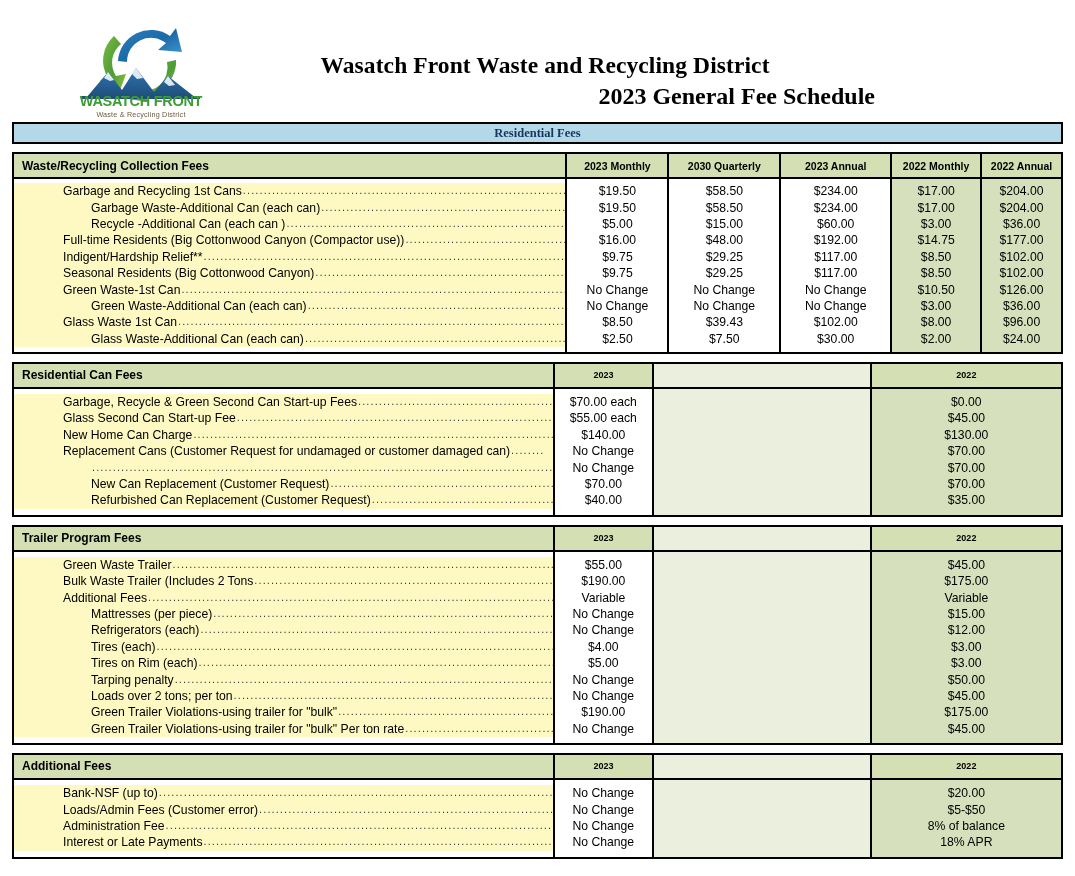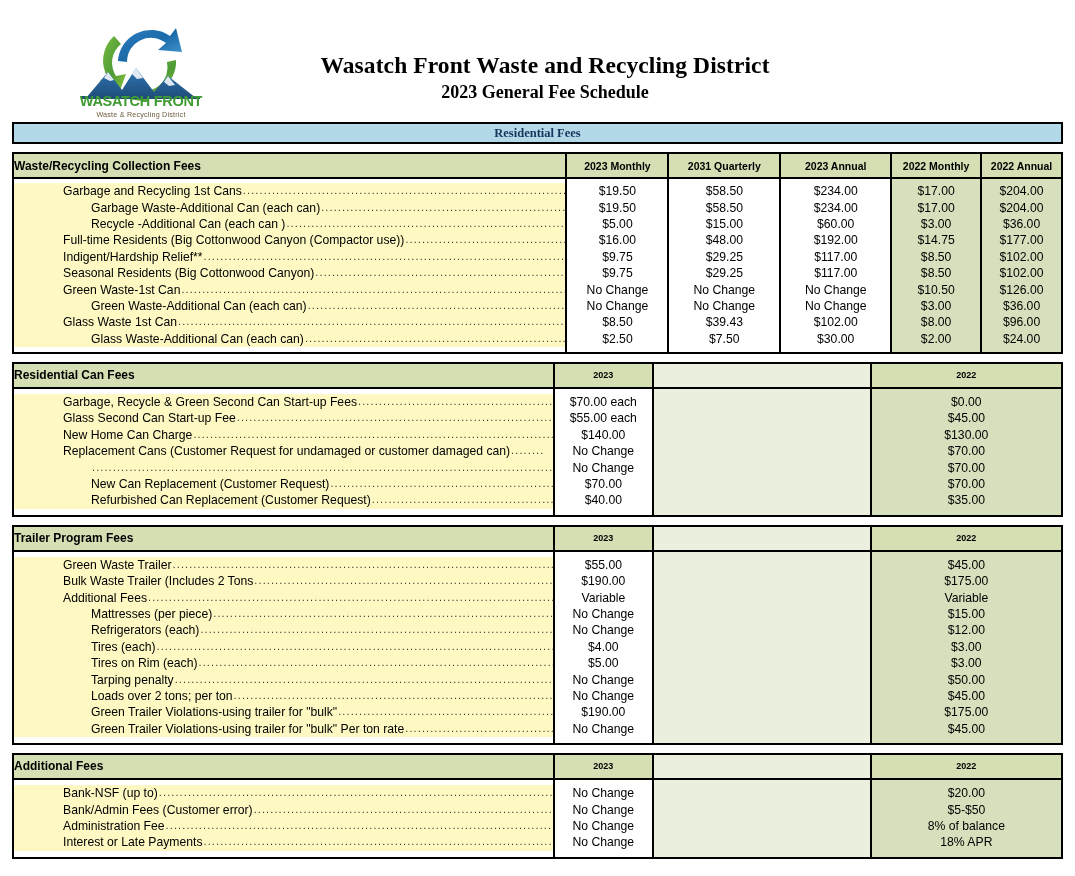--- a/index.html
+++ b/index.html
@@ -42,24 +42,25 @@
     font-family: "Liberation Serif", serif;
     font-weight: bold;
     font-size: 23.5px;
     letter-spacing: 0.1px;
     line-height: 1.15;
     white-space: nowrap;
   }
   .doc-subtitle {
     font-family: "Liberation Serif", serif;
     font-weight: bold;
-    font-size: 18px;
+    font-size: 24px;
     line-height: 1.25;
     margin-top: 2px;
     white-space: nowrap;
+    text-align: right;
   }
 
   
   .sheet { position: relative; }
 
   .banner {
     margin: 0 12px;
     border: 2.5px solid #000;
     background: #b3d9e8;
     height: 18px;
@@ -91,21 +92,21 @@
   .sec-head .cell {
     display: flex;
     align-items: center;
     border-right: 2.5px solid #000;
     box-sizing: border-box;
     font-size: 12px;
     font-weight: bold;
     background: #d4dfb4;
   }
   .sec-head .cell:last-child { border-right: none; }
-  .sec-head .cell.label { padding-left: 0; justify-content: flex-start; text-align: right; }
+  .sec-head .cell.label { padding-left: 8px; justify-content: flex-start; text-align: right; }
   .sec-head .cell.center {
     justify-content: center;
     font-size: 10.5px;
     font-weight: bold;
   }
   .sec-head .cell.yrhdr {
     justify-content: center;
     font-size: 9px;
     font-weight: bold;
   }
@@ -231,21 +232,21 @@
 </div>
 
 <div class="sheet">
 
   <div class="banner">Residential Fees</div>
 
   <div class="section">
     <div class="row sec-head">
       <div class="cell label w-label-5">Waste/Recycling Collection Fees</div>
       <div class="cell center w-c1">2023 Monthly</div>
-      <div class="cell center w-c2">2031 Quarterly</div>
+      <div class="cell center w-c2">2030 Quarterly</div>
       <div class="cell center w-c3">2023 Annual</div>
       <div class="cell center w-c4">2022 Monthly</div>
       <div class="cell center w-c5">2022 Annual</div>
     </div>
     <div class="sec-body">
       <div style="height:4px;display:flex;">
         <div class="w-label-5" style="border-right:2.5px solid #000;box-sizing:border-box;"></div>
         <div class="w-c1" style="border-right:2.5px solid #000;box-sizing:border-box;"></div>
         <div class="w-c2" style="border-right:2.5px solid #000;box-sizing:border-box;"></div>
         <div class="w-c3" style="border-right:2.5px solid #000;box-sizing:border-box;"></div>
@@ -702,21 +703,21 @@
               <span class="tail"></span>
             </span>
           </div>
         <div class="c-val w-y23">No Change</div>
         <div class="c-val w-mid empty-mid"></div>
         <div class="c-val w-y22 tint">$20.00</div>
       </div>
       <div class="line">
         <div class="c-label w-label-3">
             <span class="lead ind0">
-              <span class="txt">Bank/Admin Fees (Customer error)</span>
+              <span class="txt">Loads/Admin Fees (Customer error)</span>
               <span class="dots">....................................................................................................................</span>
               <span class="tail"></span>
             </span>
           </div>
         <div class="c-val w-y23">No Change</div>
         <div class="c-val w-mid empty-mid"></div>
         <div class="c-val w-y22 tint">$5-$50</div>
       </div>
       <div class="line">
         <div class="c-label w-label-3">

